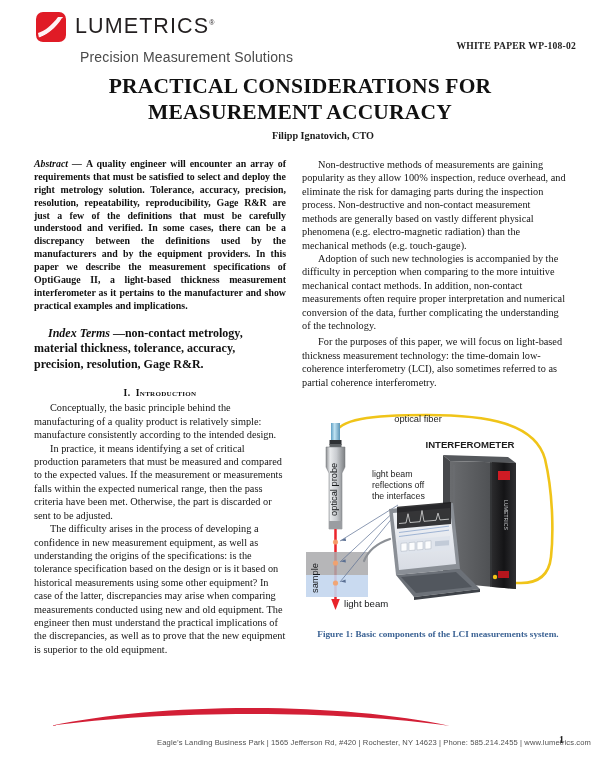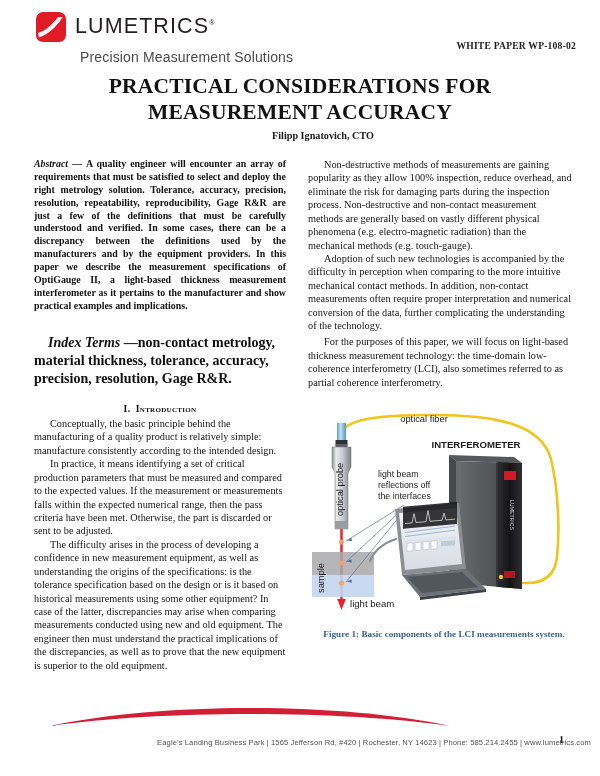--- a/index.html
+++ b/index.html
@@ -100,21 +100,21 @@
     font-size: 10.2px;
     color: #1a1a1a;
     margin-left: 46px;
   }
 
   
   .columns {
     position: absolute;
     left: 34px; right: 28px; top: 158px;
     display: flex;
-    gap: 22px;
+    gap: 16px;
   }
   .col { width: 252px; }
   .col-left { width: 252px; }
   .col-right { width: 264px; }
 
   p.body {
     margin: 0;
     font-size: 10.3px;
     line-height: 1.305;
     text-indent: 16px;
@@ -124,22 +124,22 @@
   p.abstract {
     margin: 0;
     font-size: 9.9px;
     line-height: 1.30;
     font-weight: bold;
     text-align: justify;
     color: #111;
   }
   p.abstract .lead { font-style: italic; font-weight: bold; }
   p.indexterms {
-    margin: 21px 0 0 0;
-    font-size: 14px;
+    margin: 13px 0 0 0;
+    font-size: 12px;
     line-height: 1.30;
     font-weight: bold;
     text-indent: 14px;
     color: #111;
   }
   p.indexterms .lead { font-style: italic; }
 
   h2.section {
     margin: 15px 0 2px 0;
     text-align: center;

